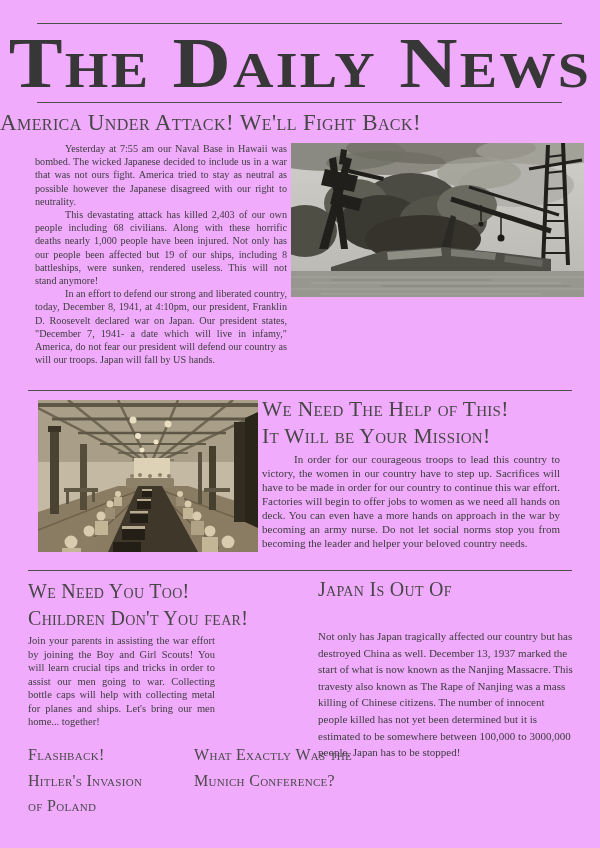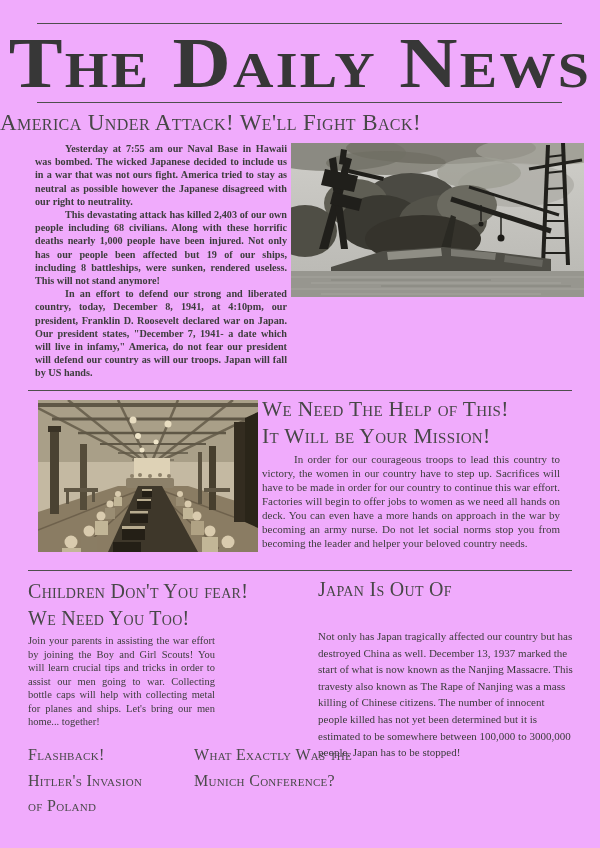--- a/index.html
+++ b/index.html
@@ -37,21 +37,21 @@
 <div class="page">
 
   <div class="rule" style="left:37px;top:23px;width:525px;"></div>
   <div class="masthead">
     <div class="masthead-text">The Daily News</div>
   </div>
   <div class="rule" style="left:37px;top:102px;width:525px;"></div>
 
   <div class="head head-main">America Under Attack! We'll Fight Back!</div>
 
-  <div class="abs bodytext" style="left:35px;top:142px;width:252px;font-weight:bold;">
+  <div class="abs bodytext" style="left:35px;top:142px;width:252px;">
     <p>Yesterday at 7:55 am our Naval Base in Hawaii was bombed. The wicked Japanese decided to include us in a war that was not ours fight. America tried to stay as neutral as possible however the Japanese disagreed with our right to neutrality.</p>
     <p>This devastating attack has killed 2,403 of our own people including 68 civilians. Along with these horrific deaths nearly 1,000 people have been injured. Not only has our people been affected but 19 of our ships, including 8 battleships, were sunken, rendered useless. This will not stand anymore!</p>
     <p>In an effort to defend our strong and liberated country, today, December 8, 1941, at 4:10pm, our  president, Franklin D. Roosevelt declared war on Japan. Our president states, "December 7, 1941- a date which will live in infamy," America, do not fear our president will defend our country as will our troops. Japan will fall by US hands.</p>
   </div>
 
   <div class="photo-frame" style="left:291px;top:143px;width:293px;height:154px;">
     <svg viewBox="0 0 293 154" preserveAspectRatio="none">
       <defs>
         <linearGradient id="sky" x1="0" y1="0" x2="0" y2="1">
           <stop offset="0" stop-color="#cfcec9"></stop>
@@ -219,22 +219,22 @@
     <div class="head s2-head">We Need The Help of This!</div>
     <div class="head s2-head">It Will be Your Mission!</div>
     <div class="s2-body">
       <p>In order for our courageous troops to lead this country to victory, the women in our country have to step up. Sacrifices will have to be made in order for our country to continue this war effort. Factories will begin to offer jobs to women as we need all hands on deck. You can even have a more hands on approach in the war by becoming an army nurse. Do not let social norms stop you from becoming the leader and helper your beloved country needs.</p>
     </div>
   </div>
 
   <div class="rule" style="left:28px;top:570px;width:544px;"></div>
 
   <div class="abs" style="left:28px;top:578px;width:250px;">
+    <div class="head s3-head">We Need You Too!</div>
     <div class="head s3-head">Children Don't You fear!</div>
-    <div class="head s3-head">We Need You Too!</div>
   </div>
   <div class="abs children-body" style="left:28px;top:634px;width:187px;">
     <p>Join your parents in assisting the war effort by joining the Boy and Girl Scouts! You will learn crucial tips and tricks in order to assist our men going to war. Collecting bottle caps will help with collecting metal for planes and ships. Let's bring our men home... together!</p>
   </div>
 
   <div class="abs" style="left:318px;top:577px;width:256px;">
     <div class="head japan-head">Japan Is Out Of</div>
   </div>
   <div class="abs japan-body" style="left:318px;top:628px;width:258px;">
     <p>Not only has Japan tragically affected our country but has destroyed China as well. December 13, 1937 marked the start of what is now known as the Nanjing Massacre. This travesty also known as The Rape of Nanjing was a mass killing of Chinese citizens. The number of innocent people killed has not yet been determined but it is estimated to be somewhere between 100,000 to 3000,000 people. Japan has to be stopped!</p>

